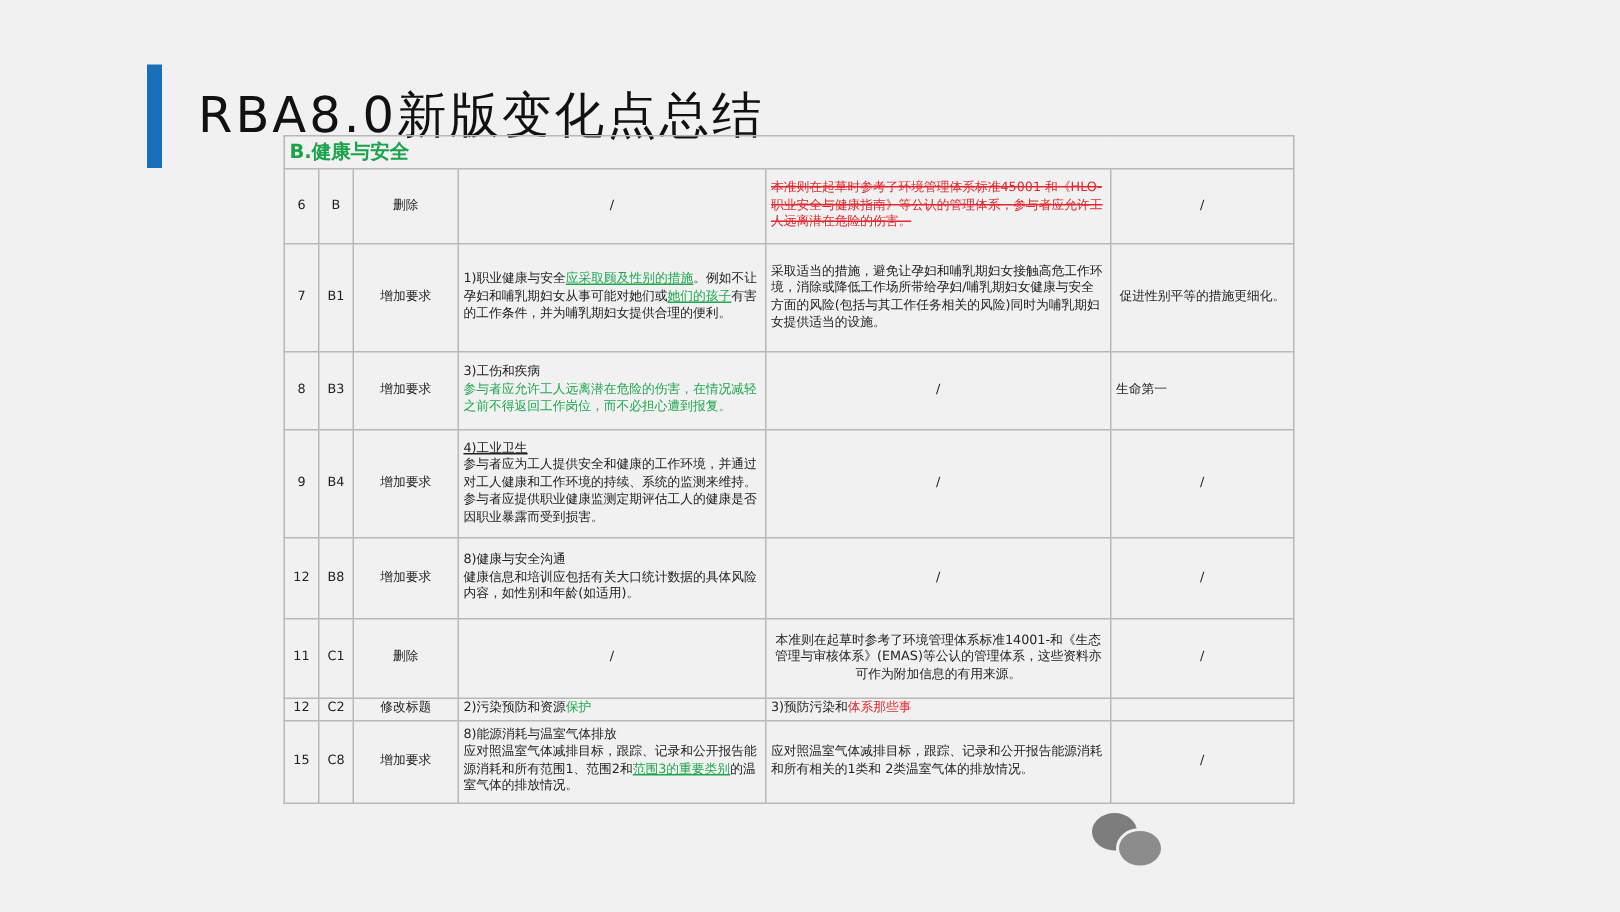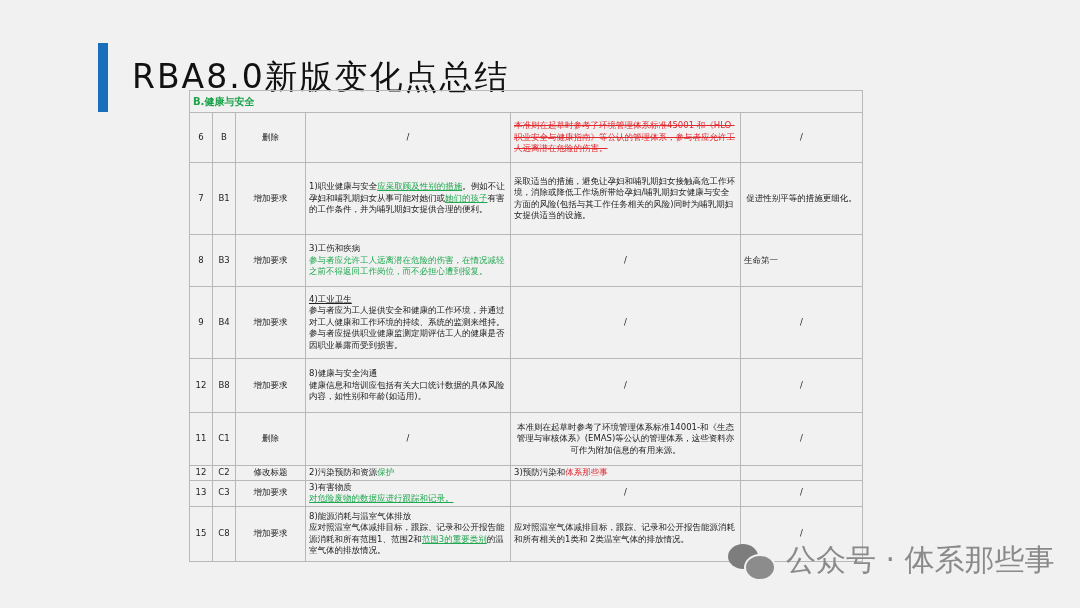--- a/index.html
+++ b/index.html
@@ -2,21 +2,21 @@
 <html><head>
 <meta charset="utf-8">
 <style>
   html,body{margin:0;padding:0;}
   body{width:1080px;height:608px;background:#f1f1f1;position:relative;overflow:hidden;font-family:"DejaVu Sans","Liberation Sans",sans-serif;}
   .accent-bar{position:absolute;left:98px;top:43px;width:10px;height:69px;background:#1a6fba;}
   .title{position:absolute;left:132px;top:55px;font-size:33px;font-weight:normal;color:#111;letter-spacing:2px;line-height:44px;white-space:nowrap;}
   .tbl{position:absolute;left:189px;top:90px;width:673px;border-collapse:collapse;table-layout:fixed;font-size:8.5px;color:#222;}
   .tbl td{border:1px solid #b8b8b8;padding:1px 3px;vertical-align:middle;line-height:11.5px;}
   .tbl td.c{text-align:center;}
-  .tbl td.section{color:#1aa34a;font-weight:bold;font-size:10px;}
+  .tbl td.section{color:#1aa34a;font-weight:bold;font-size:13px;}
   .g{color:#1fa84f;text-decoration:underline;text-decoration-color:#1fa84f;}
   .r{color:#e0282e;}
   .strike{color:#e0282e;text-decoration:line-through;}
   .uline{text-decoration:underline;}
   .watermark{position:absolute;left:728px;top:540px;display:flex;align-items:center;color:#8a8a8a;font-size:30px;}
   .wm-icon{position:relative;width:48px;height:38px;margin-right:10px;}
   .bub1{position:absolute;left:0;top:2px;width:30px;height:25px;border-radius:50%;background:#7d7d7d;}
   .bub2{position:absolute;left:16px;top:12px;width:28px;height:23px;border-radius:50%;background:#8c8c8c;border:2px solid #f1f1f1;}
 </style>
 </head>
@@ -104,31 +104,20 @@
 
   <tr style="height:13px">
     <td class="c">12</td>
     <td class="c">C2</td>
     <td class="c">修改标题</td>
     <td><span>2)污染预防和资源</span><span class="g" style="text-decoration:none">保护</span></td>
     <td><span>3)预防污染和</span><span class="r">体系那些事</span></td>
     <td class="c"></td>
   </tr>
 
-  <tr style="height:24px">
-    <td class="c">13</td>
-    <td class="c">C3</td>
-    <td class="c">增加要求</td>
-    <td>
-          <div>3)有害物质</div>
-          <div class="g">对危险废物的数据应进行跟踪和记录。</div>
-        </td>
-    <td class="c">/</td>
-    <td class="c">/</td>
-  </tr>
 
 
   <tr style="height:55px">
     <td class="c">15</td>
     <td class="c">C8</td>
     <td class="c">增加要求</td>
     <td>
           <div>8)能源消耗与温室气体排放</div>
           <div><span>应对照温室气体减排目标，跟踪、记录和公开报告能源消耗和所有范围1、范围2和</span><span class="g">范围3的重要类别</span><span>的温室气体的排放情况。</span></div>
         </td>
@@ -136,14 +125,13 @@
     <td class="c">/</td>
   </tr>
 </tbody>
   </table>
 
 <div class="watermark">
   <div class="wm-icon">
     <div class="bub1"></div>
       <div class="bub2"></div>
   </div>
-  <span>公众号 · 体系那些事</span>
 </div>
 
 </body></html>

